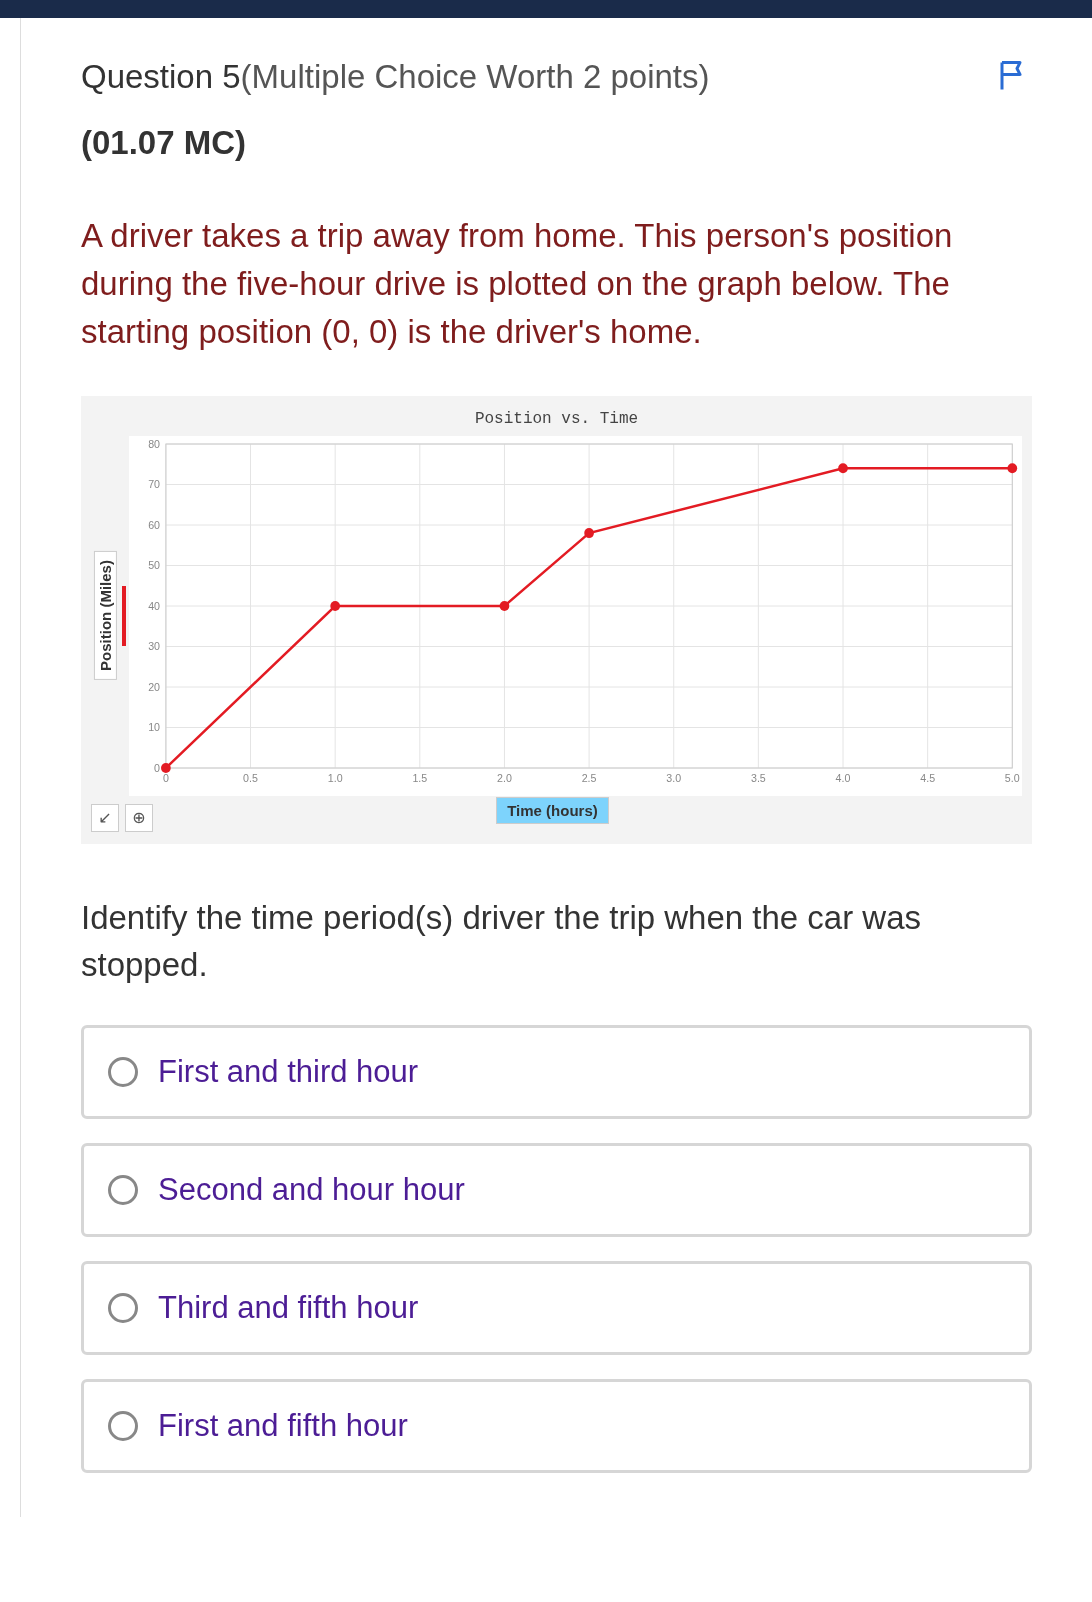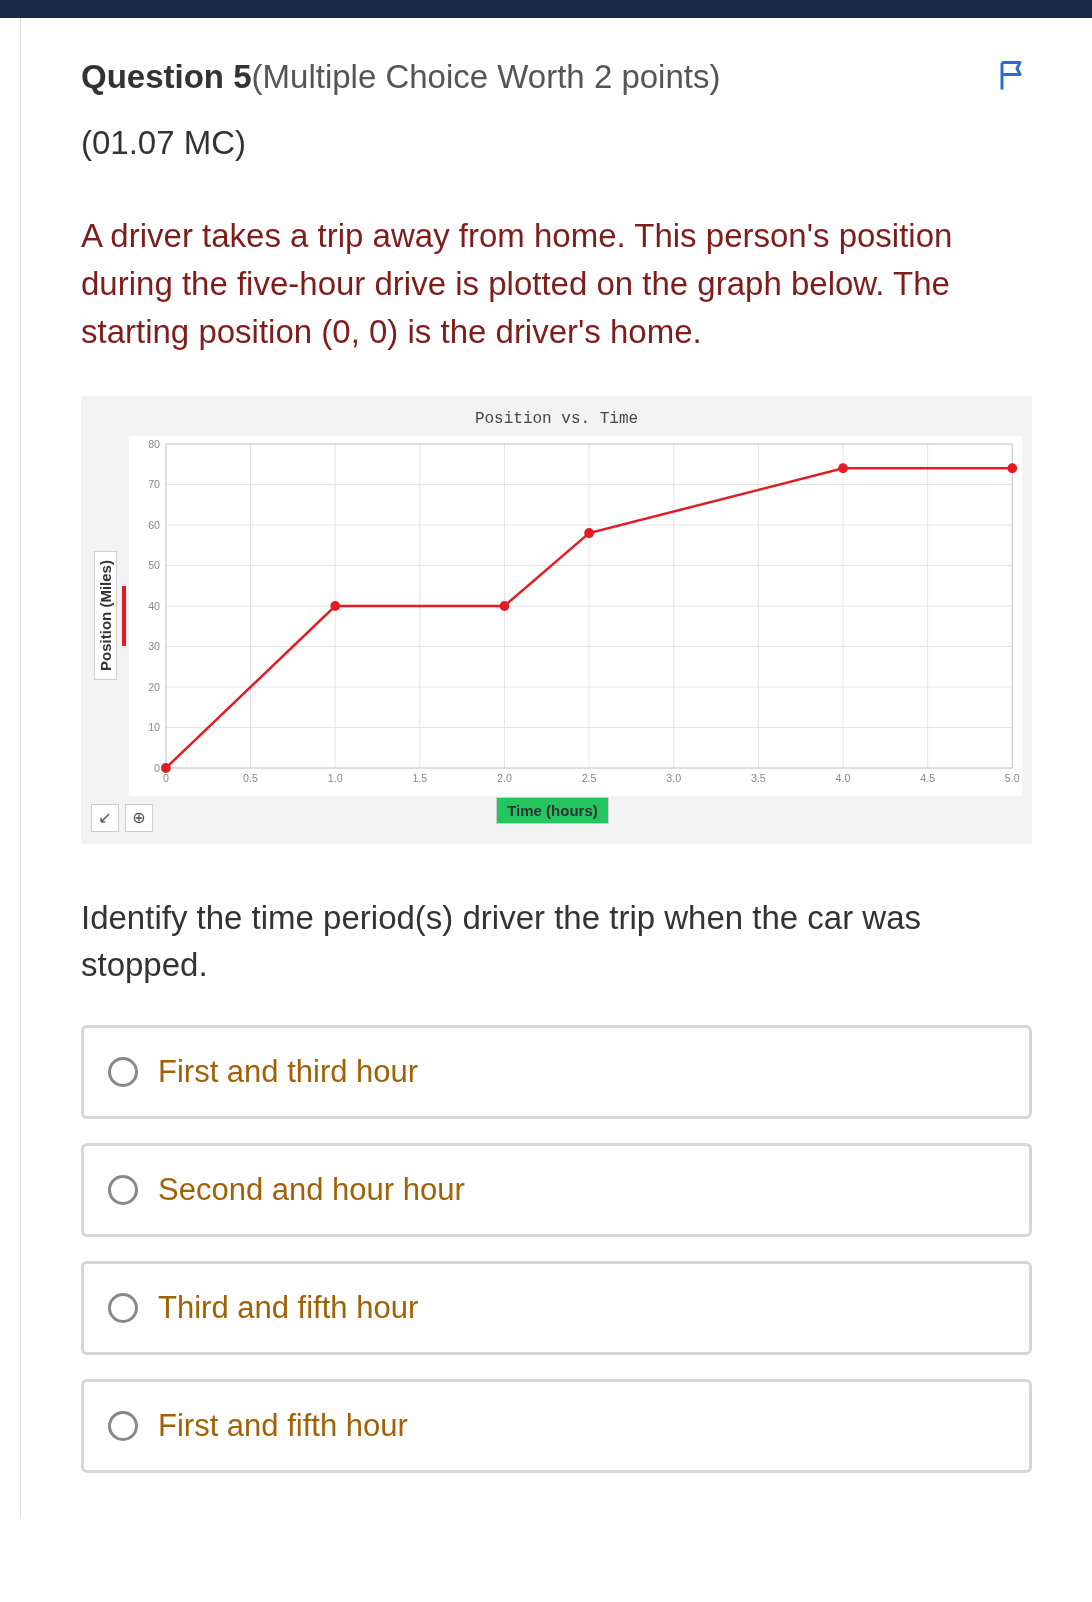--- a/index.html
+++ b/index.html
@@ -20,26 +20,27 @@
   }
   .qheader {
     display: flex;
     justify-content: space-between;
     align-items: flex-start;
   }
   .qtitle {
     font-size: 33px;
     color: #555;
   }
-  .qtitle b { font-weight: 700; color: #333; }
+  .qtitle b { font-weight: 400; color: #333; }
   .flag-icon svg { width: 36px; height: 36px; }
   .qcode {
     font-size: 33px;
     color: #333;
     margin-top: 26px;
+    font-weight: bold;
   }
   .prompt {
     font-size: 33px;
     line-height: 1.45;
     color: #7f1d1d;
     margin-top: 50px;
   }
   .chart-wrap {
     background: #f3f3f3;
     margin-top: 40px;
@@ -95,21 +96,21 @@
   .tool-btn {
     width: 28px; height: 28px;
     background: #fff;
     border: 1px solid #ccc;
     display: flex; align-items: center; justify-content: center;
     font-size: 16px; color: #555;
   }
   .xlabel-wrap { text-align: center; margin-top: -6px; }
   .xlabel {
     display: inline-block;
-    background: #22c55e;
+    background: #7dd3fc;
     border: 1px solid #ccc;
     padding: 4px 10px;
     font-size: 15px;
     font-weight: 700;
     color: #333;
   }
   .question-text {
     font-size: 33px;
     line-height: 1.45;
     margin-top: 50px;
@@ -124,21 +125,21 @@
     align-items: center;
     gap: 20px;
     cursor: pointer;
   }
   .radio {
     width: 30px; height: 30px;
     border: 3px solid #888;
     border-radius: 50%;
     flex-shrink: 0;
   }
-  .opt-label { font-size: 31px; color: #a16207; }
+  .opt-label { font-size: 31px; color: #4c1d95; }
 </style>
 </head>
 <body>
 
 <div class="topbar"></div>
 
 <div class="content">
 
   <div class="qheader">
     <div class="qtitle">

